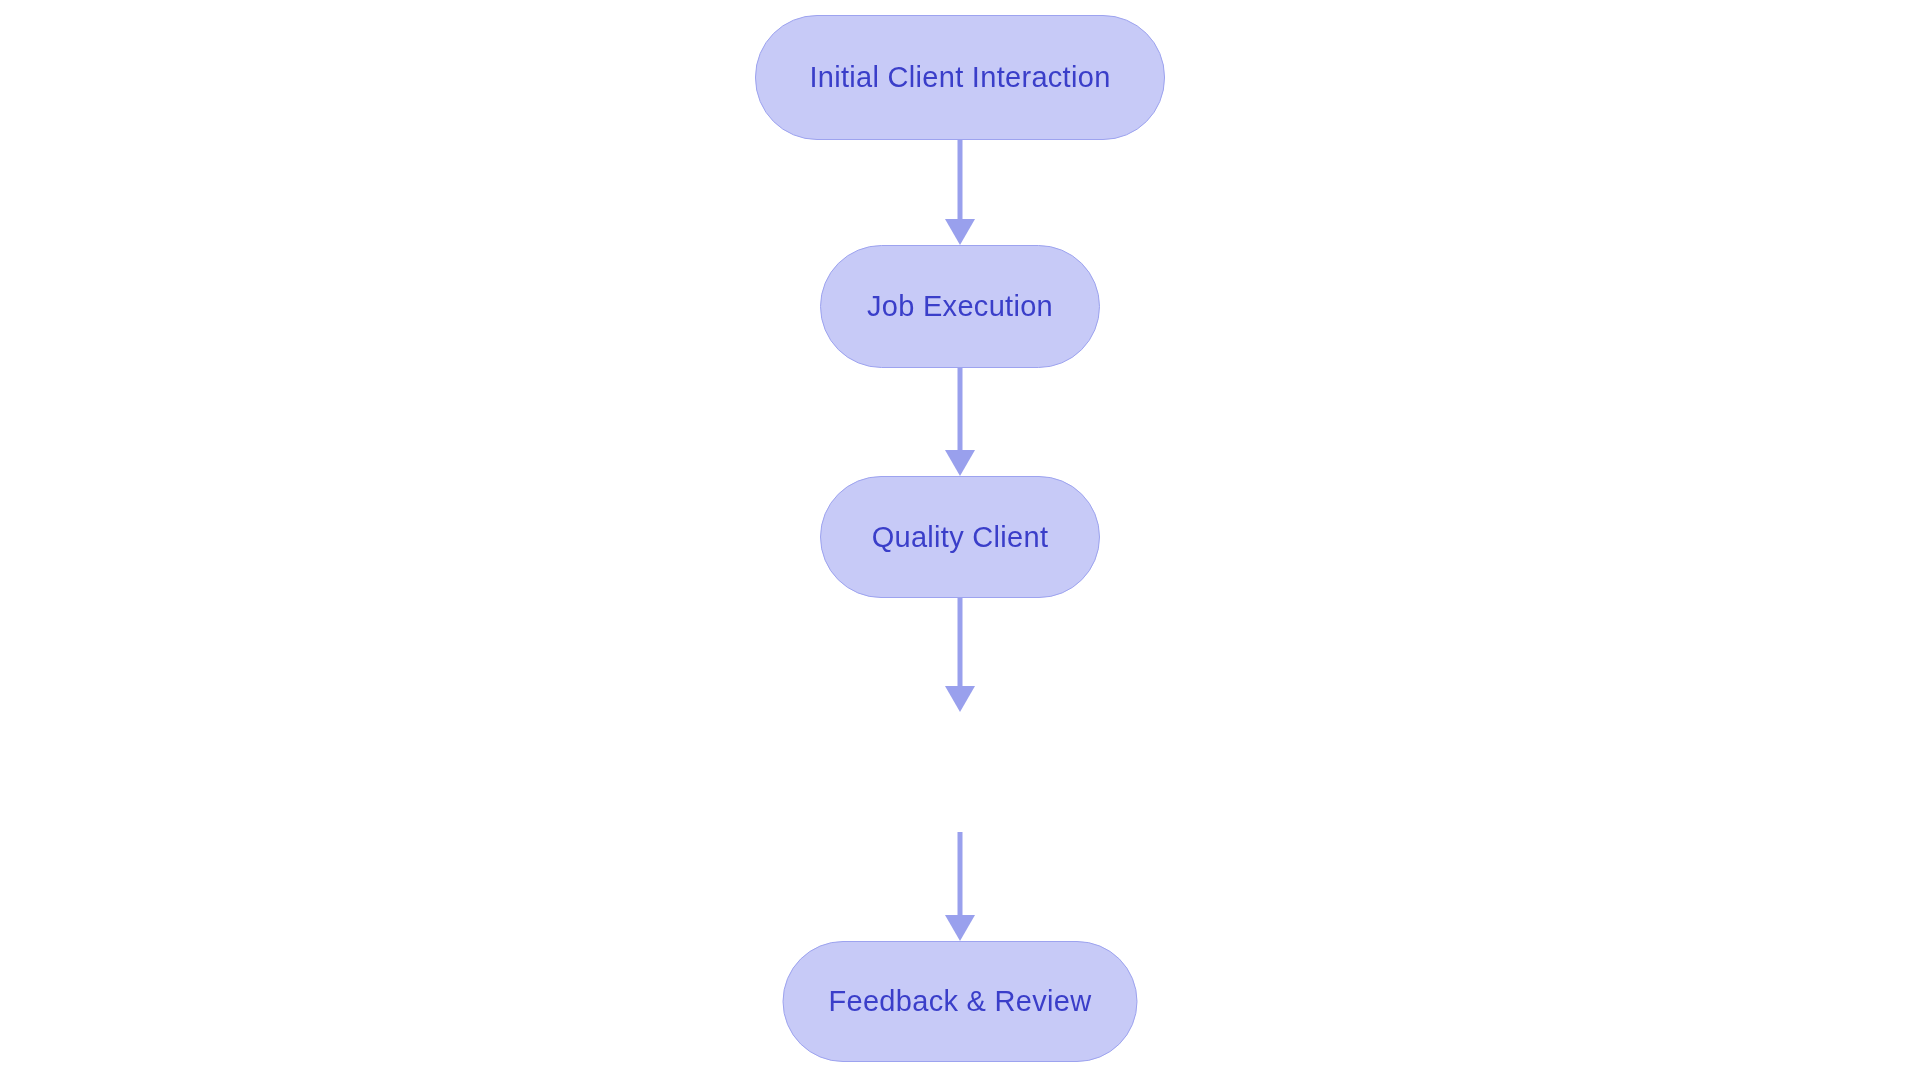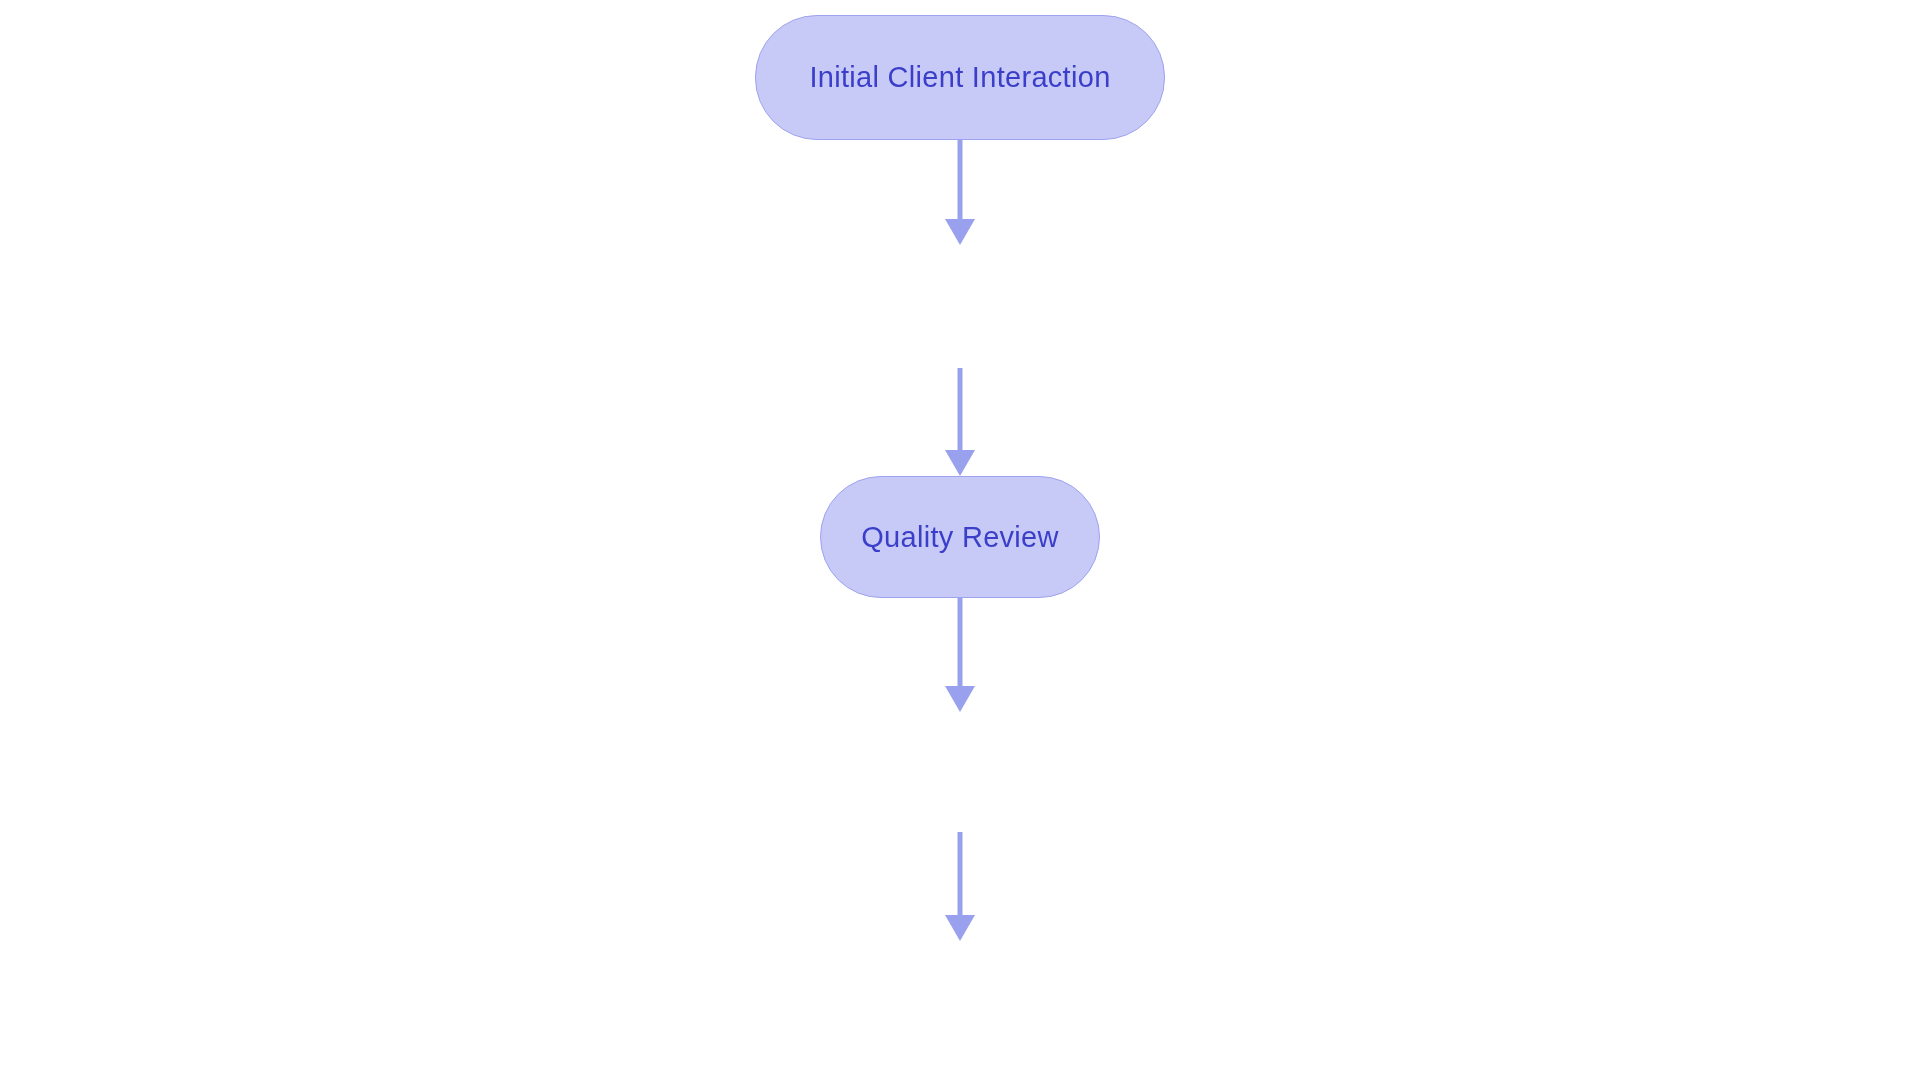--- a/index.html
+++ b/index.html
@@ -79,35 +79,41 @@
 
   <div class="node n1">
     <span>Initial Client Interaction</span>
   </div>
 
   <div class="arrow a1">
     <div class="line"></div>
     <div class="head"></div>
   </div>
 
+  <div class="node n2">
+    <span>Job Execution</span>
+  </div>
 
   <div class="arrow a2">
     <div class="line"></div>
     <div class="head"></div>
   </div>
 
   <div class="node n3">
-    <span>Quality Review</span>
+    <span>Quality Client</span>
   </div>
 
   <div class="arrow a3">
     <div class="line"></div>
     <div class="head"></div>
   </div>
 
 
   <div class="arrow a4">
     <div class="line"></div>
     <div class="head"></div>
   </div>
 
+  <div class="node n5">
+    <span>Feedback &amp; Review</span>
+  </div>
 
 </div>
 
 </body></html>

